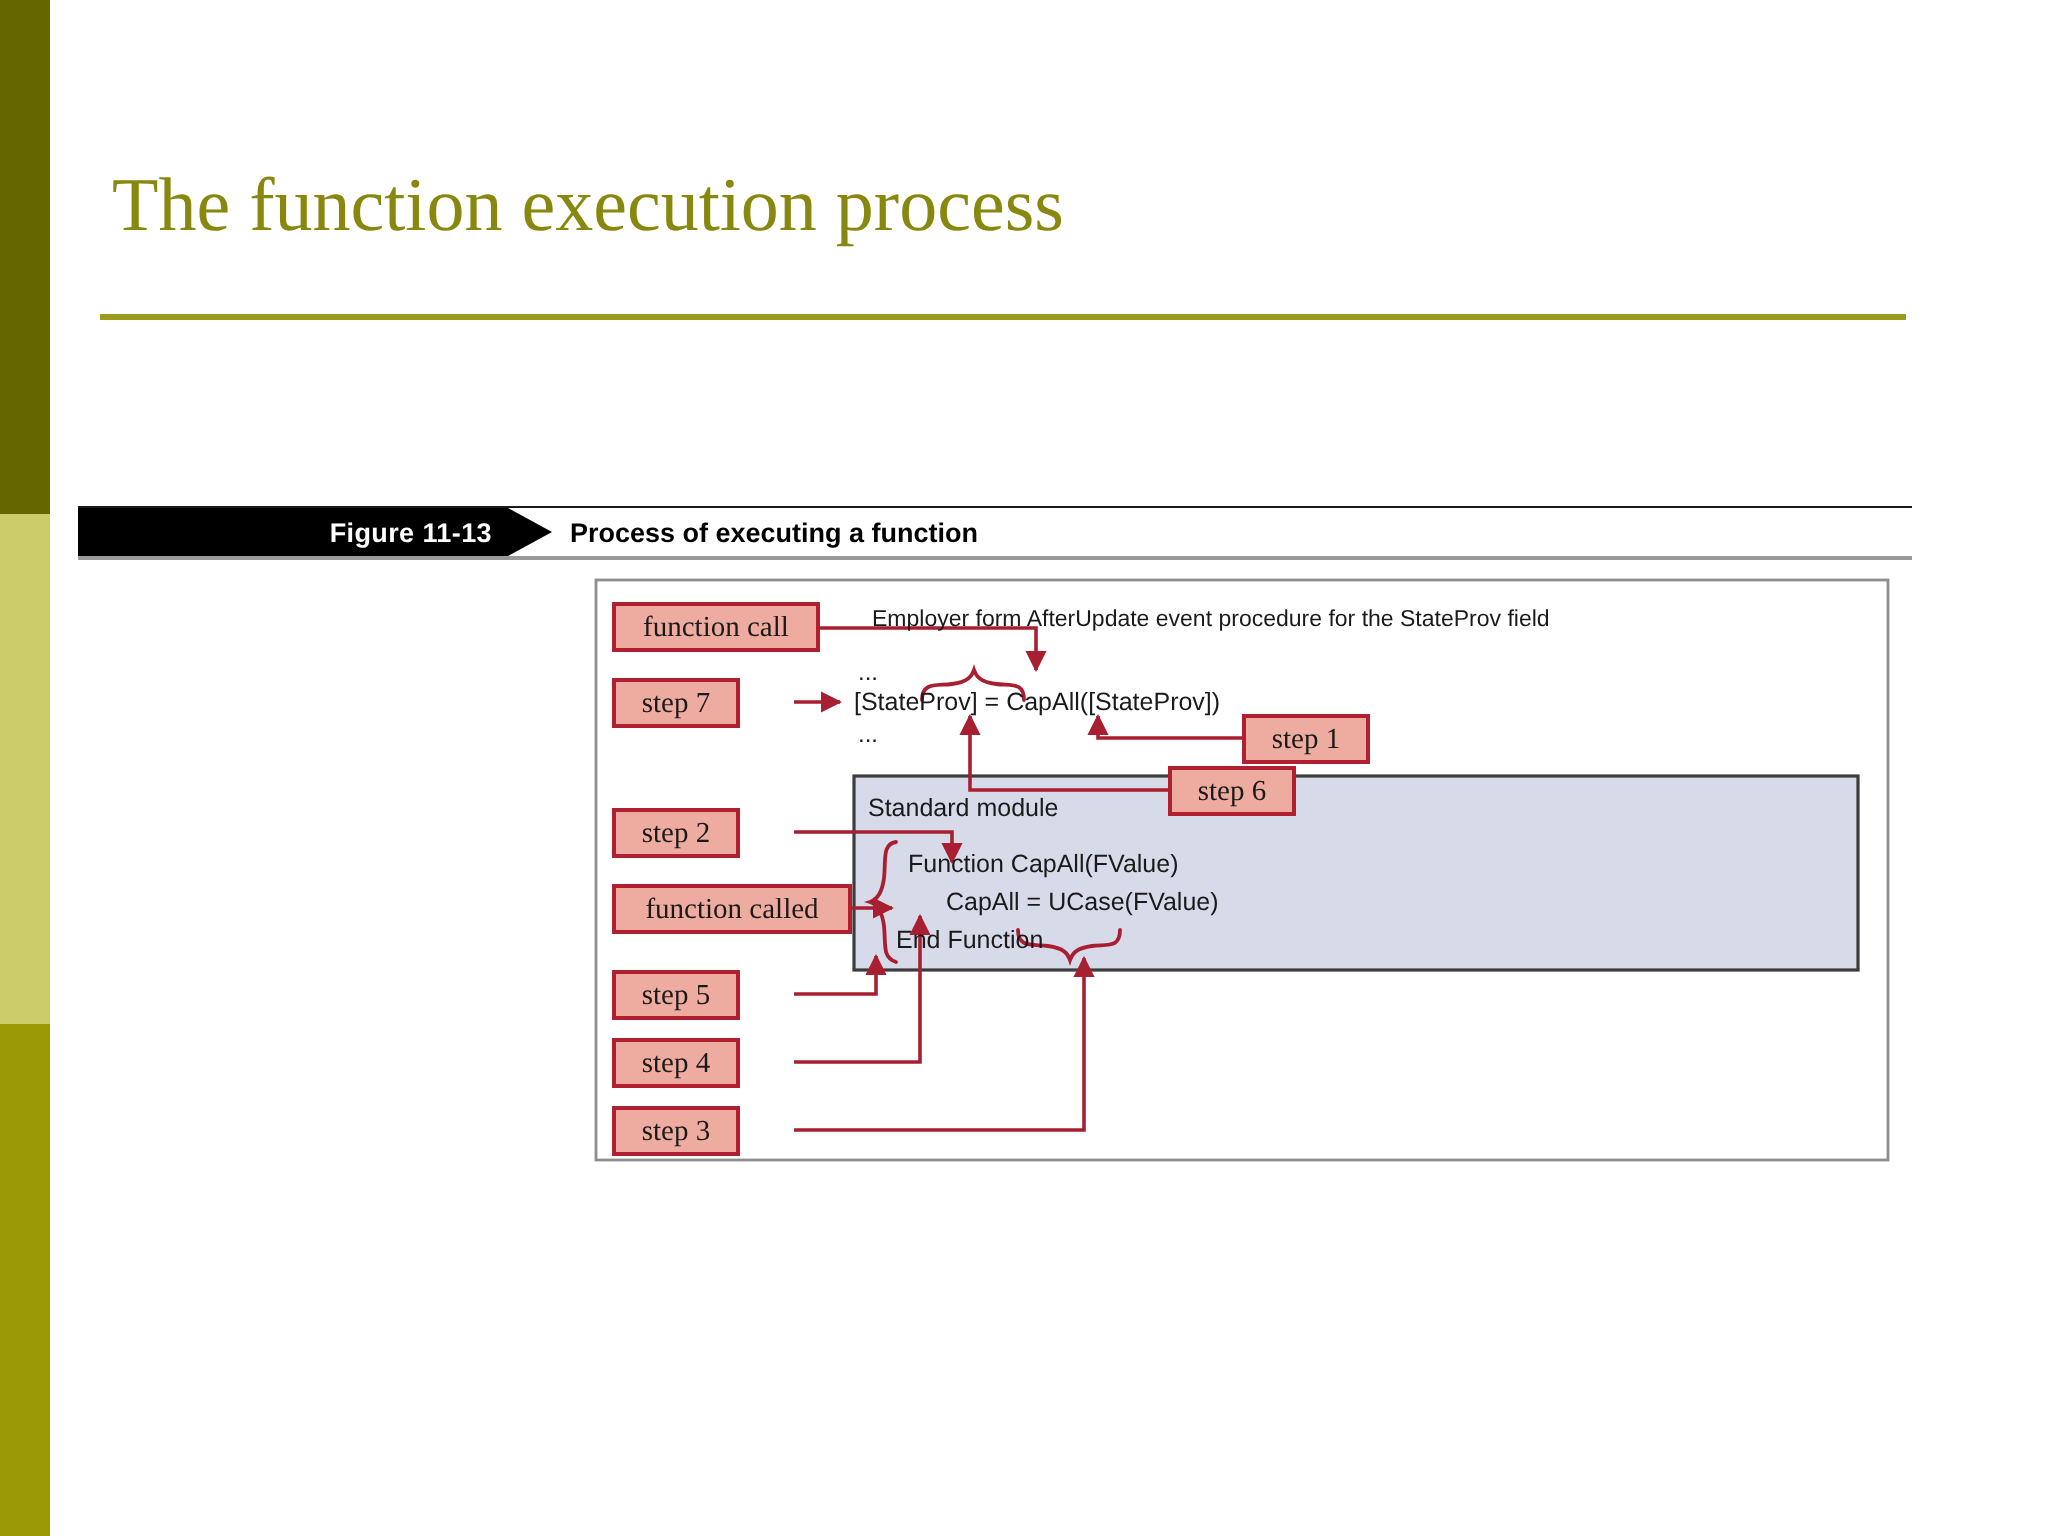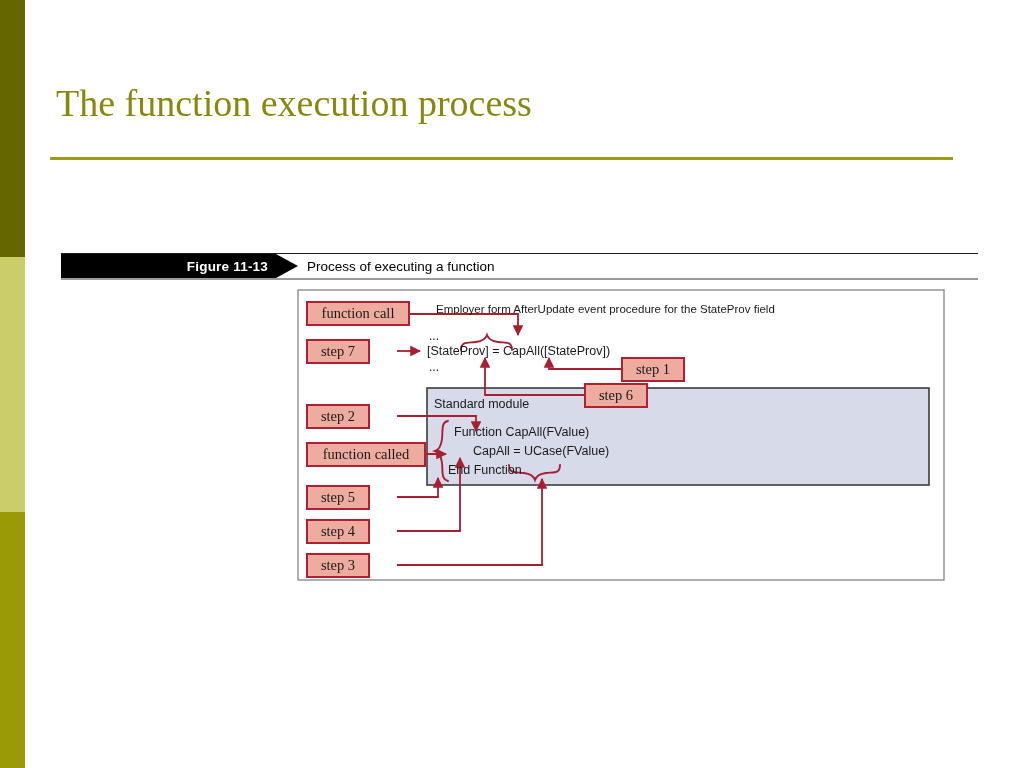--- a/index.html
+++ b/index.html
@@ -41,21 +41,21 @@
   #title-rule {
     position: absolute;
     left: 50px; top: 157px;
     width: 903px; height: 3px;
     background: #9a9a1e;
   }
 
   
   #figure-header {
     position: absolute;
-    left: 61px; top: 253px;
+    left: 39px; top: 253px;
     width: 917px; height: 27px;
   }
   #fig-rule-top {
     position: absolute; left: 0; top: 0;
     width: 917px; height: 1px; background: #1a1a1a;
   }
   #fig-rule-bottom {
     position: absolute; left: 0; top: 25px;
     width: 917px; height: 2px;
     background: #9a9a9a;
@@ -83,21 +83,21 @@
     font-size: 13.5px;
     letter-spacing: 0.2px;
   }
   #figure-caption {
     position: absolute;
     left: 246px; top: 1px;
     height: 24px;
     display: flex; align-items: center;
     color: #000000;
     font-family: "Liberation Sans", sans-serif;
-    font-weight: normal;
+    font-weight: bold;
     font-size: 13.5px;
   }
 
   
   #diagram {
     position: absolute;
     left: 296px; top: 288px;
     width: 650px; height: 294px;
   }
   #diagram svg { display: block; }

